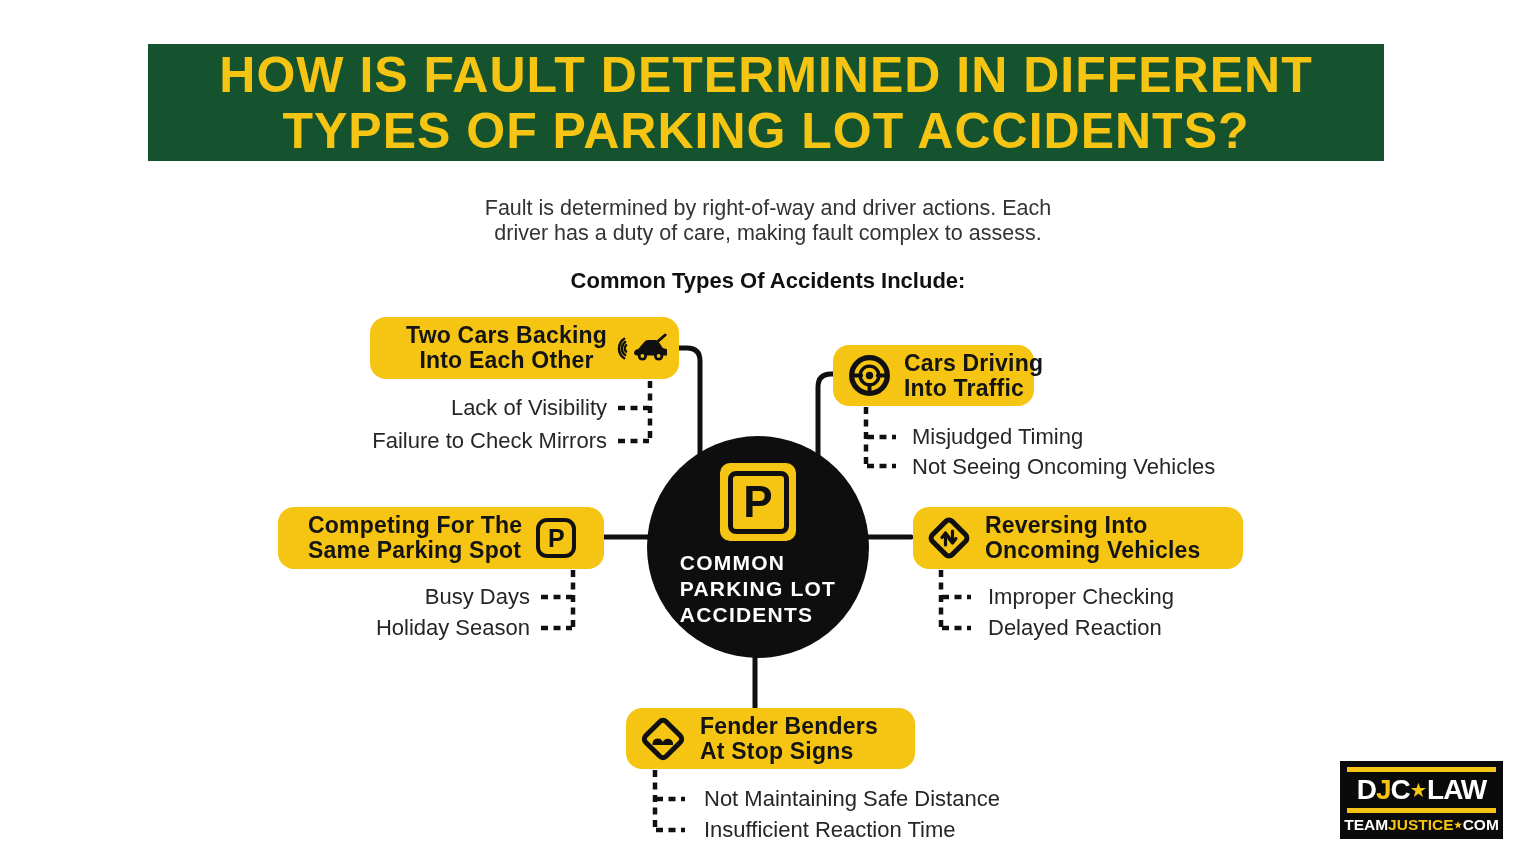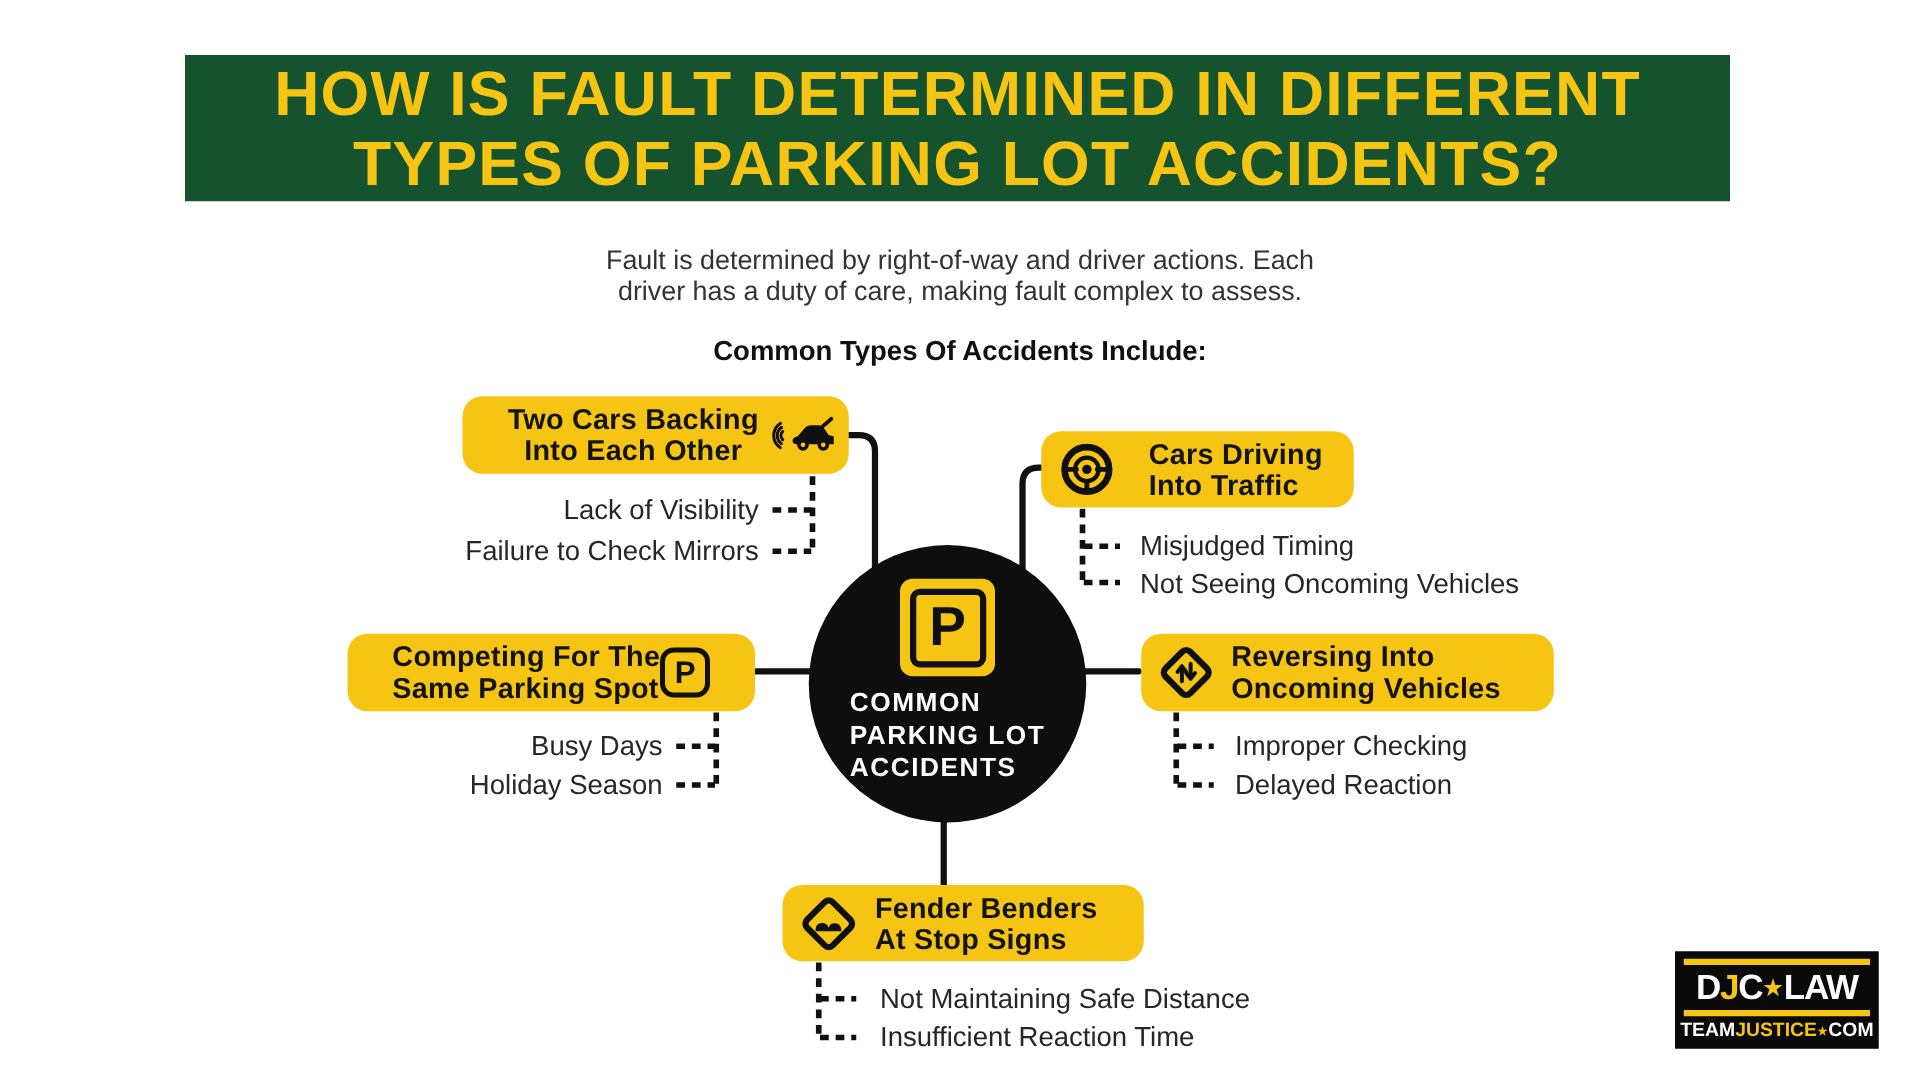--- a/index.html
+++ b/index.html
@@ -140,38 +140,38 @@
         <circle cx="29.5" cy="27.5" r="5" fill="#101010"></circle>
           <circle cx="29.5" cy="27.5" r="2" fill="#f6c513"></circle>
         <circle cx="47" cy="27.5" r="5" fill="#101010"></circle>
           <circle cx="47" cy="27.5" r="2" fill="#f6c513"></circle>
       </svg>
     </div>
   </div>
   <div class="subitem sub-right" style="right:929px;top:396px;">Lack of Visibility</div>
   <div class="subitem sub-right" style="right:929px;top:429px;">Failure to Check Mirrors</div>
 
-  <div class="callout" style="left:833px;top:345px;width:250px;height:61px;padding:0 12px 0 14px;gap:27px;">
+  <div class="callout" style="left:833px;top:345px;width:201px;height:61px;padding:0 12px 0 14px;gap:12px;">
     <div class="icon-wrap">
       <svg width="45" height="45" viewBox="0 0 46 46">
         <circle cx="23" cy="23" r="18.2" fill="none" stroke="#101010" stroke-width="5.4"></circle>
         <circle cx="23" cy="23" r="9.6" fill="none" stroke="#101010" stroke-width="3.5"></circle>
         <circle cx="23" cy="23" r="3.8" fill="#101010"></circle>
         <path d="M6 23 h8.5 M31.5 23 H40 M23 33 v7" stroke="#101010" stroke-width="4" stroke-linecap="round"></path>
       </svg>
     </div>
     <div class="title">
       <span>Cars Driving</span>
       <span>Into Traffic</span>
     </div>
   </div>
   <div class="subitem" style="left:912px;top:425px;">Misjudged Timing</div>
   <div class="subitem" style="left:912px;top:455px;">Not Seeing Oncoming Vehicles</div>
 
-  <div class="callout" style="left:278px;top:507px;width:326px;height:62px;padding:0 14px 0 14px;justify-content:center;">
+  <div class="callout" style="left:278px;top:507px;width:326px;height:62px;padding:0 14px 0 30px;gap:14px;justify-content:flex-start;">
     <div class="title">
       <span>Competing For The</span>
       <span>Same Parking Spot</span>
     </div>
     <div class="icon-wrap">
       <div class="p-small">P</div>
     </div>
   </div>
   <div class="subitem sub-right" style="right:1006px;top:585px;">Busy Days</div>
   <div class="subitem sub-right" style="right:1006px;top:616px;">Holiday Season</div>

